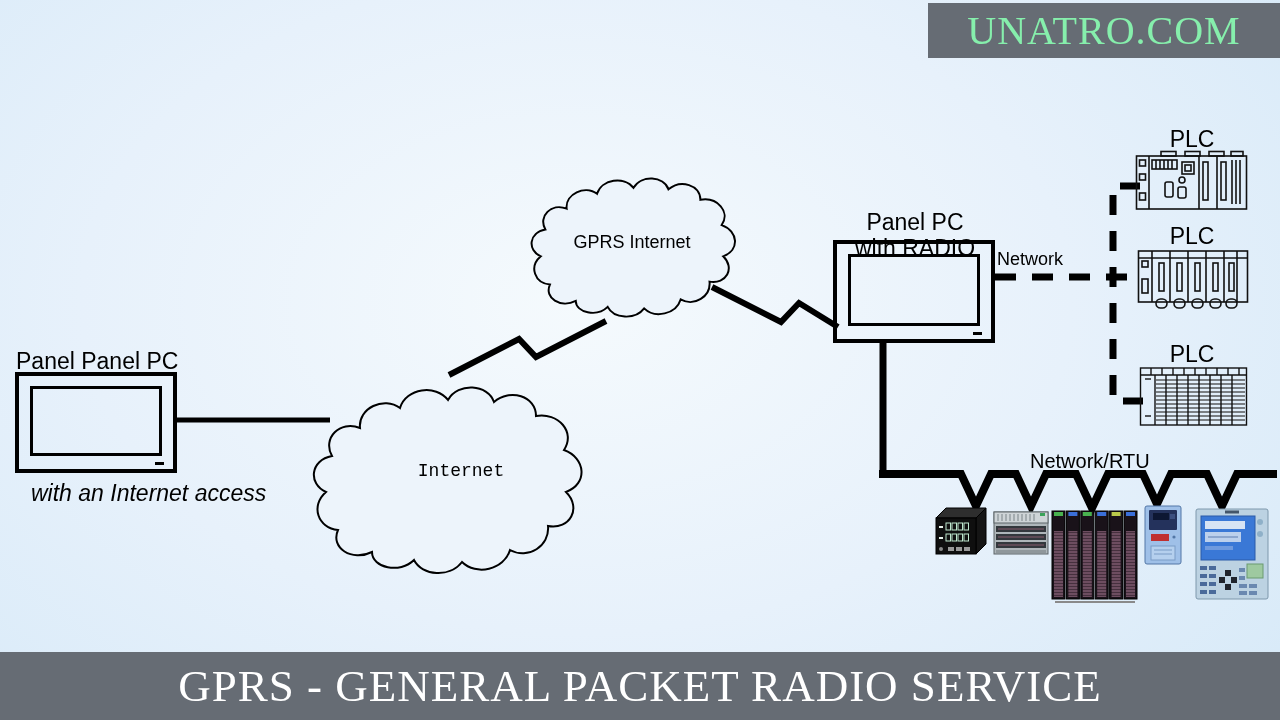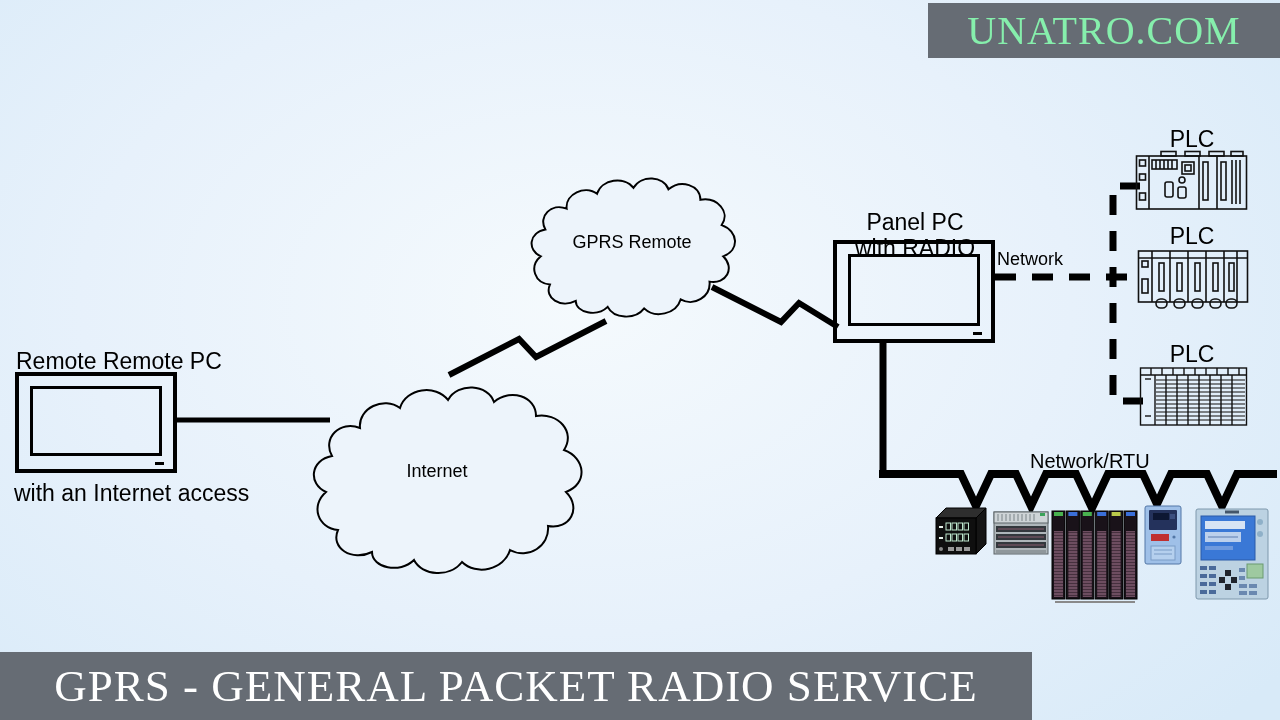--- a/index.html
+++ b/index.html
@@ -9,21 +9,21 @@
     font-family:"Liberation Sans", sans-serif;color:#000;
   }
   .lbl{position:absolute;font-size:23px;line-height:1.15;color:#000;white-space:nowrap;}
   .center{text-align:center;}
   .top-banner{
     position:absolute;top:3px;right:0;width:352px;height:55px;background:#666c74;
     display:flex;align-items:center;justify-content:center;
     color:#86efac;font-family:"Liberation Serif", serif;font-size:40px;letter-spacing:1px;
   }
   .footer-banner{
-    position:absolute;left:0;bottom:0;width:1032px;height:68px;background:#666c74;
+    position:absolute;left:0;bottom:0;width:1280px;height:68px;background:#666c74;
     display:flex;align-items:center;justify-content:center;
     color:#fff;font-family:"Liberation Serif", serif;font-size:45px;letter-spacing:1px;
   }
   .monitor{position:absolute;box-sizing:border-box;border:4px solid #000;background:transparent;}
   .monitor .screen{position:absolute;box-sizing:border-box;left:11px;top:10px;right:11px;bottom:13px;border:3px solid #000;}
   .monitor .power{position:absolute;right:9px;bottom:4px;width:9px;height:3px;background:#000;}
   svg{position:absolute;display:block;}
   .cloud-label{position:absolute;font-size:18px;text-align:center;}
 </style>
 </head>
@@ -54,33 +54,33 @@
     <path d="M879 474 H961 L976 506 L991 474 H1016 L1031 506 L1046 474 H1076 L1092 508 L1108 474 H1143 L1157 504 L1171 474 H1207 L1222 506 L1237 474 H1277" stroke="#000" stroke-width="8" fill="none" stroke-linejoin="miter"></path>
 
     <path d="M995 277 H1140" stroke="#000" stroke-width="7" stroke-dasharray="21 16" fill="none"></path>
 
     <path d="M1140 186 H1113 V401 H1152" stroke="#000" stroke-width="7" stroke-dasharray="20 16" fill="none"></path>
   </svg>
 
   <svg style="left:296px;top:372px;" width="300" height="215" viewBox="0 0 300 215">
     <use href="#cloudPath" fill="#edf4fb" stroke="#000" stroke-width="2"></use>
   </svg>
-  <div class="cloud-label" style="left:292px;top:461px;width:290px;">Internet</div>
+  <div class="cloud-label" style="left:316px;top:461px;width:290px;font-family:Liberation Mono, monospace;">Internet</div>
 
   <svg style="left:518px;top:167px;" width="228" height="160" viewBox="0 0 300 215" preserveAspectRatio="none">
     <use href="#cloudPath" fill="#edf4fb" stroke="#000" stroke-width="2.6"></use>
   </svg>
-  <div class="cloud-label" style="left:518px;top:232px;width:228px;">GPRS Remote</div>
-
-  <div class="lbl" style="left:16px;top:348px;">Remote Remote PC</div>
+  <div class="cloud-label" style="left:518px;top:232px;width:228px;">GPRS Internet</div>
+
+  <div class="lbl" style="left:16px;top:348px;">Panel Panel PC</div>
   <div class="monitor" style="left:15px;top:372px;width:162px;height:101px;">
     <div class="screen"></div>
     <div class="power"></div>
   </div>
-  <div class="lbl" style="left:14px;top:480px;">with an Internet access</div>
+  <div class="lbl" style="left:31px;top:480px;font-style:italic;">with an Internet access</div>
 
   <div class="lbl center" style="left:840px;top:189px;width:150px;margin-top:20px;">
     <div>Panel PC</div>
     <div>with RADIO</div>
   </div>
   <div class="monitor" style="left:833px;top:240px;width:162px;height:103px;">
     <div class="screen"></div>
     <div class="power"></div>
   </div>
 

